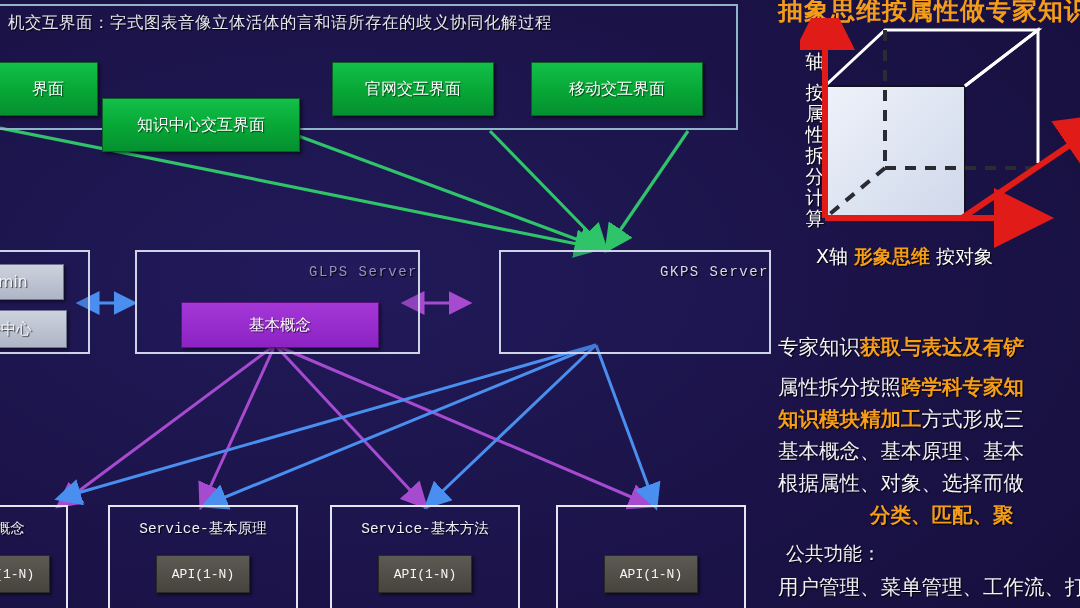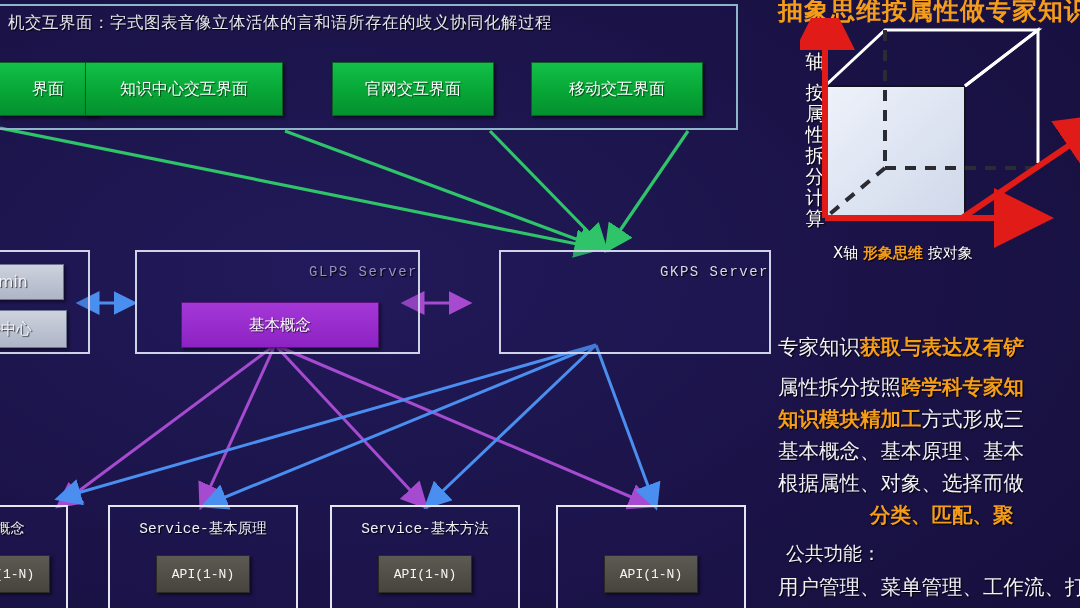--- a/index.html
+++ b/index.html
@@ -195,23 +195,23 @@
     width: 26px;
     color: #ffffff;
     font-size: 19px;
     line-height: 21px;
     text-align: center;
     font-family: "DejaVu Sans", sans-serif;
     text-shadow: 1px 1px 1px #000;
   }
   .axis-label-x {
     position: absolute;
-    left: 73px;
+    left: 56px;
     top: 244px;
-    font-size: 15px;
+    font-size: 19px;
     color: #ffffff;
     white-space: nowrap;
     font-family: "DejaVu Sans", sans-serif;
     text-shadow: 1px 1px 1px #000;
   }
   .axis-label-x b { color: #f59c18; }
 
   .rtext {
     position: absolute;
     left: 18px;
@@ -283,21 +283,21 @@
         <line x1="596" y1="345" x2="428" y2="505"></line>
         <line x1="596" y1="345" x2="655" y2="505"></line>
       </g>
     </svg>
 
     <div class="ui-panel">
       <div class="ui-title">机交互界面：字式图表音像立体活体的言和语所存在的歧义协同化解过程</div>
       <div class="green-box" style="left:36px; width:98px;">
         <span>界面</span>
       </div>
-      <div class="green-box" style="left:123px; width:196px;">
+      <div class="green-box" style="left:140px; width:196px;margin-top:36px;">
         <span>知识中心交互界面</span>
       </div>
       <div class="green-box" style="left:370px; width:160px;justify-content:center;">
         <span>官网交互界面</span>
       </div>
       <div class="green-box" style="left:569px; width:170px;">
         <span>移动交互界面</span>
       </div>
     </div>
 

